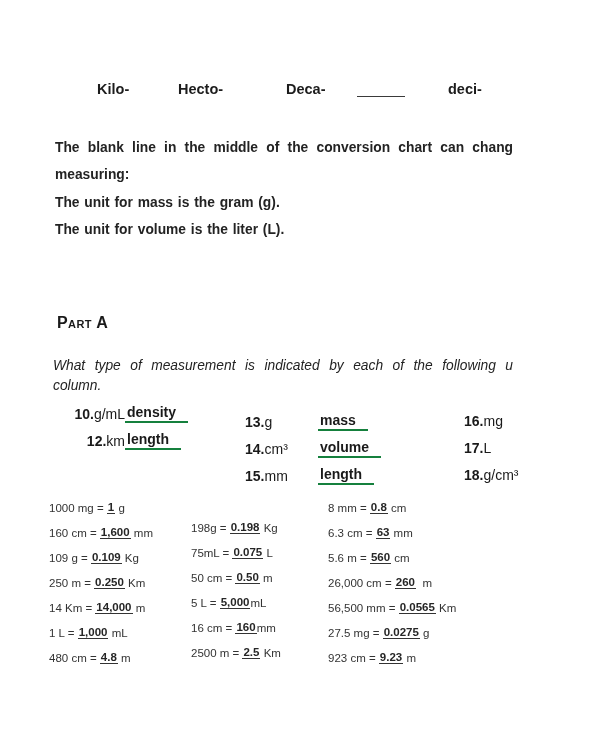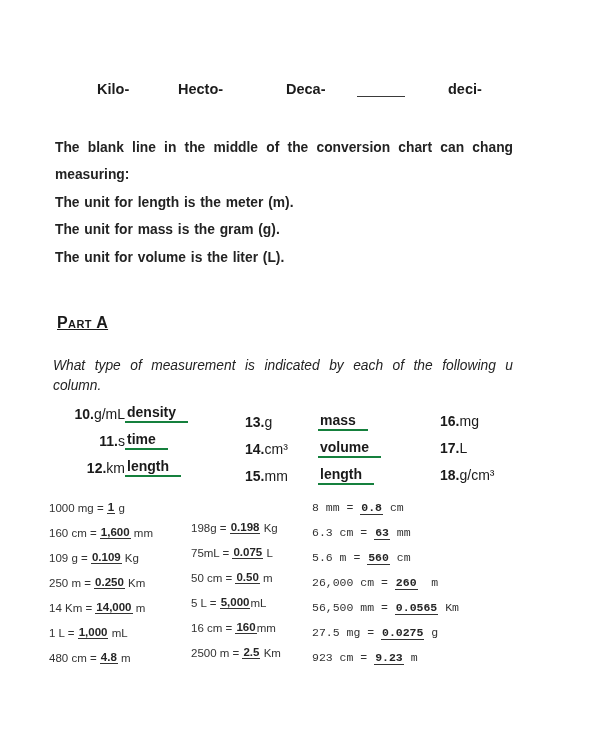--- a/index.html
+++ b/index.html
@@ -17,79 +17,77 @@
   .hdr-blank { position:absolute; top:83px; left:357px; width:48px; height:13px;
     border-bottom:1.6px solid #3a3a3a; }
 
   
   .intro { position:absolute; left:55px; top:134px; width:458px; overflow:hidden;
     font-size:13.8px; line-height:27.4px; color:#232323; word-spacing:1px;font-weight:bold; }
   .intro .l1 { text-align:justify; text-align-last:justify; white-space:nowrap; }
 
   
   .parta { position:absolute; left:57px; top:314px; font-size:16px; font-weight:bold;
-    font-variant:small-caps; letter-spacing:0.4px; color:#1a1a1a;text-decoration:underline; }
+    font-variant:small-caps; letter-spacing:0.4px; color:#1a1a1a; }
 
   
   .instr { position:absolute; left:53px; top:356px; width:460px; overflow:hidden;
     font-style:italic; font-size:13.8px; line-height:19.5px; color:#232323; }
   .instr .l1 { text-align:justify; text-align-last:justify; white-space:nowrap; }
 
   
   .qcol { position:absolute; font-size:14px; color:#1a1a1a; }
   .qcol1 { left:50px;  top:400px;text-align:right; }
   .qcol2 { left:245px; top:408px; }
-  .qcol3 { left:440px; top:407px; }
+  .qcol3 { left:464px; top:407px; }
   .qrow { height:27px; display:flex; align-items:center; white-space:pre; }
   .qlhs { display:inline-block; }
   .qcol1 .qlhs { width:75px; }
   .qcol2 .qlhs { width:73px; }
   .qnum { font-weight:bold; }
   .qans { font-weight:bold; border-bottom:2px solid #15803d; padding:0 12px 1px 2px; }
   .qans:empty { display:none; }
 
   
   .ccol { position:absolute; font-size:11.5px; color:#333333; }
   .ccol1 { left:49px;  top:495px; }
   .ccol2 { left:191px; top:495px;margin-top:20px; }
-  .ccol3 { left:312px; top:495px;font-family:Liberation Mono, monospace; }
+  .ccol3 { left:328px; top:495px; }
   .crow { height:25px; display:flex; align-items:center; white-space:pre; }
   .cans { font-weight:bold; color:#262626; border-bottom:1.6px solid #333333; padding:0 1px; }
 </style>
 </head>
 <body>
 
 <div class="page">
 
   <div>
     <span class="hdr-word hw-kilo">Kilo-</span>
     <span class="hdr-word hw-hecto">Hecto-</span>
     <span class="hdr-word hw-deca">Deca-</span>
     <span class="hdr-blank"></span>
     <span class="hdr-word hw-deci">deci-</span>
   </div>
 
   <div class="intro">
     <div class="l1">The blank line in the middle of the conversion chart can chang</div>
     <div>measuring:</div>
-    <div>The unit for length is the meter (m).</div>
     <div>The unit for mass is the gram (g).</div>
     <div>The unit for volume is the liter (L).</div>
   </div>
 
   <div class="parta">Part A</div>
 
   <div class="instr">
     <div class="l1">What type of measurement is indicated by each of the following u</div>
     <div>column.</div>
   </div>
 
   <div class="qcol qcol1">
     <div class="qrow"><span class="qlhs"><span class="qnum">10.</span><span class="qunit">g/mL</span></span><span class="qans">density</span></div>
-    <div class="qrow"><span class="qlhs"><span class="qnum">11.</span><span class="qunit">s</span></span><span class="qans">time</span></div>
     <div class="qrow"><span class="qlhs"><span class="qnum">12.</span><span class="qunit">km</span></span><span class="qans">length</span></div>
   </div>
 
   <div class="qcol qcol2">
     <div class="qrow"><span class="qlhs"><span class="qnum">13.</span><span class="qunit">g</span></span><span class="qans">mass</span></div>
     <div class="qrow"><span class="qlhs"><span class="qnum">14.</span><span class="qunit">cm³</span></span><span class="qans">volume</span></div>
     <div class="qrow"><span class="qlhs"><span class="qnum">15.</span><span class="qunit">mm</span></span><span class="qans">length</span></div>
   </div>
 
   <div class="qcol qcol3">

